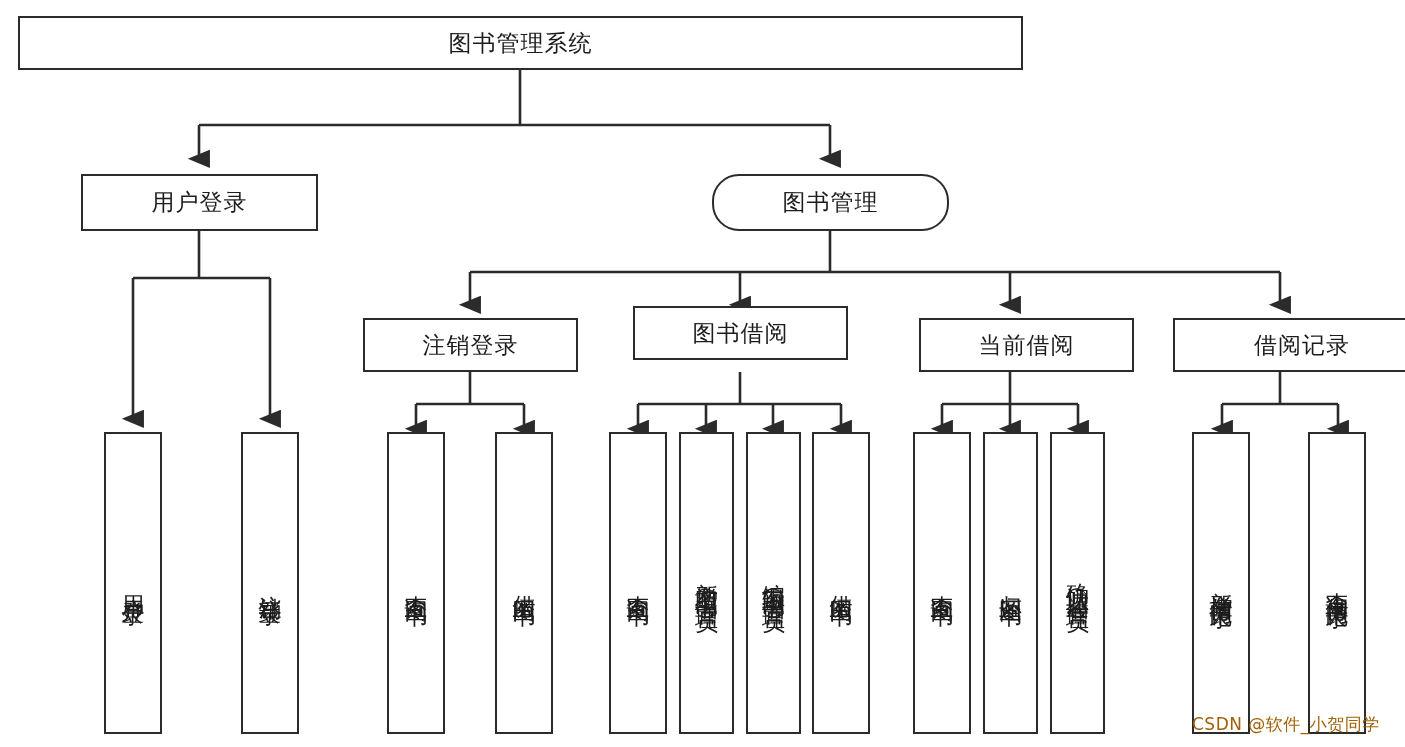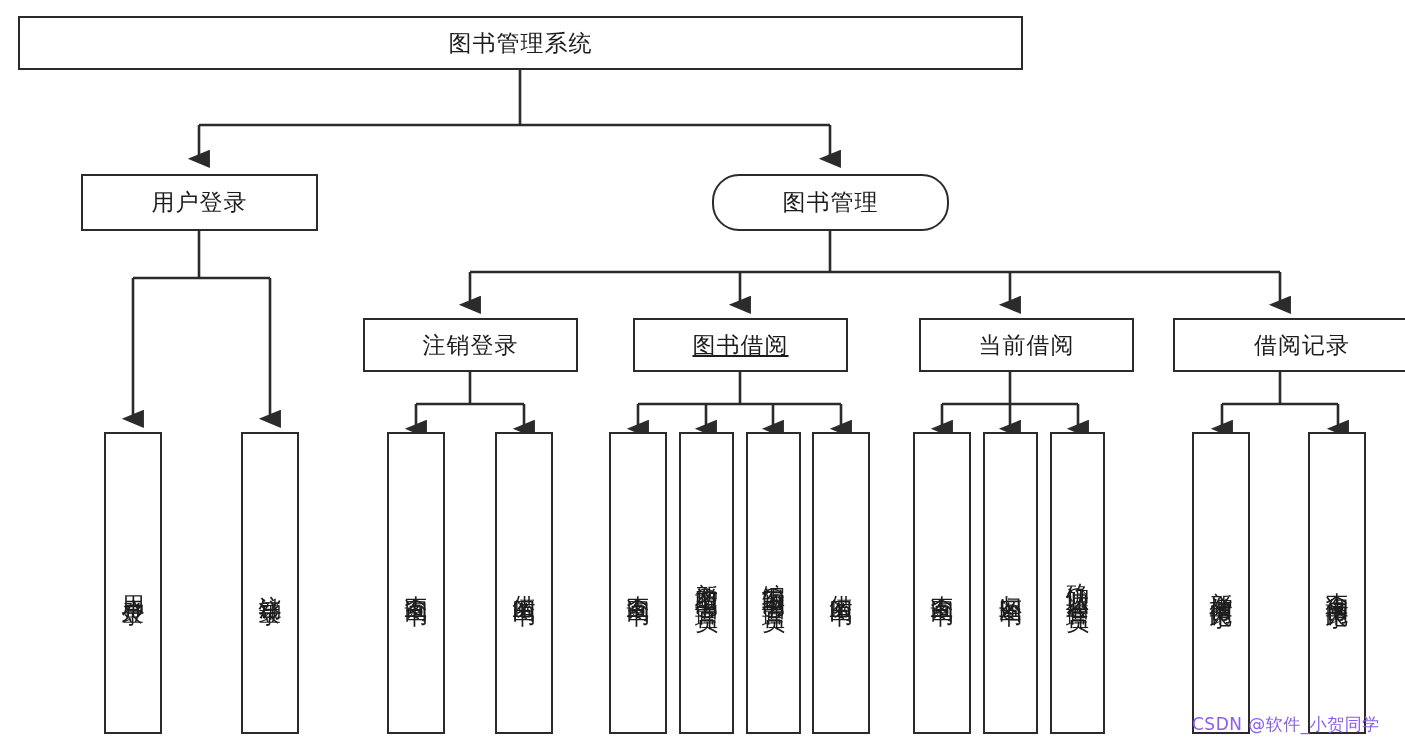--- a/index.html
+++ b/index.html
@@ -7,21 +7,21 @@
   body{font-family:"DejaVu Sans","Liberation Sans",sans-serif;}
   #canvas{position:relative;width:1405px;height:747px;background:#ffffff;overflow:hidden;}
   svg.lines{position:absolute;left:0;top:0;width:1405px;height:747px;pointer-events:none;}
   .node{position:absolute;box-sizing:border-box;background:#ffffff;border:2px solid #2b2b2b;
         display:flex;align-items:center;justify-content:center;color:#1c1c1c;}
   .node.h{font-size:23px;letter-spacing:1px;text-align:center;}
   .node.v{writing-mode:vertical-rl;text-orientation:upright;font-size:23px;letter-spacing:3px;
           line-height:1;padding:6px 0;}
   .node.v.fill{letter-spacing:4px;}
   .node.v span{display:block;}
-  .watermark{position:absolute;left:1192px;top:713px;color:#8b5cf6;font-size:17px;
+  .watermark{position:absolute;left:1192px;top:713px;color:#a16207;font-size:17px;
              letter-spacing:0.5px;white-space:nowrap;}
 </style>
 </head>
 <body>
 
 <div id="canvas">
 
   <svg class="lines" viewBox="0 0 1405 747">
     <defs>
       <marker id="arw" markerWidth="9" markerHeight="9" refX="3.2" refY="4.2" orient="auto" markerUnits="strokeWidth">
@@ -79,21 +79,21 @@
   <div class="node h" style="left:81px;top:174px;width:237px;height:57px;">
     <span>用户登录</span>
   </div>
   <div class="node h" style="left:712px;top:174px;width:237px;height:57px;border-radius:27px;">
     <span>图书管理</span>
   </div>
 
   <div class="node h" style="left:363px;top:318px;width:215px;height:54px;">
     <span>注销登录</span>
   </div>
-  <div class="node h" style="left:633px;top:318px;width:215px;height:54px;text-decoration:underline;">
+  <div class="node h" style="left:633px;top:306px;width:215px;height:54px;">
     <span>图书借阅</span>
   </div>
   <div class="node h" style="left:903px;top:318px;width:215px;height:54px;margin-left:16px;">
     <span>当前借阅</span>
   </div>
   <div class="node h" style="left:1173px;top:318px;width:258px;height:54px;">
     <span>借阅记录</span>
   </div>
 
   <div class="node v" style="left:104px;top:432px;width:58px;height:302px;">

